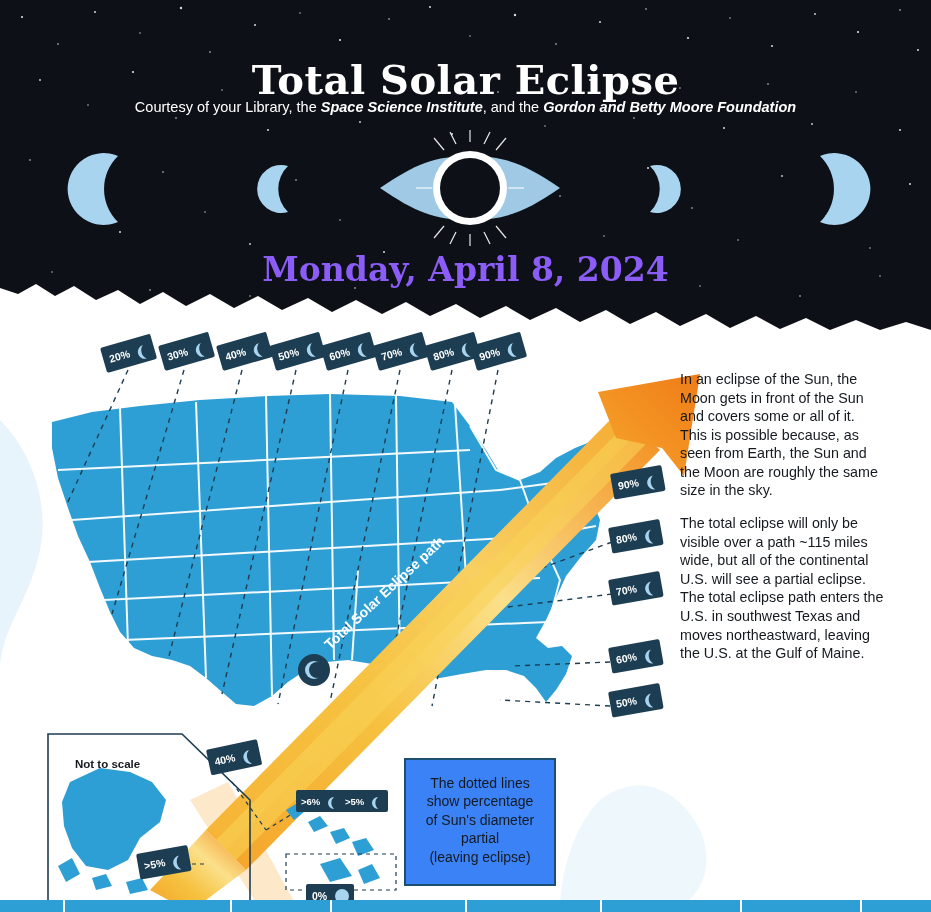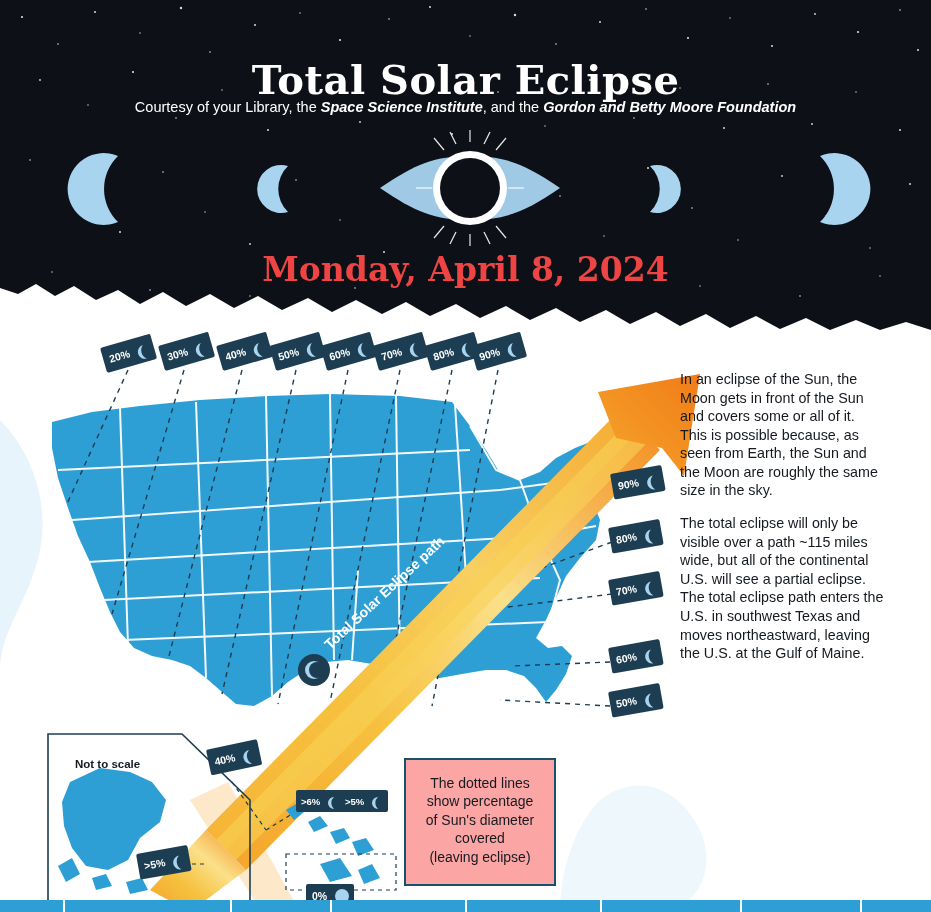--- a/index.html
+++ b/index.html
@@ -55,21 +55,21 @@
     color: #ffffff;
     font-size: 14.5px;
   }
   #subtitle i { font-style: italic; font-weight: bold; }
 
   #date {
     position: absolute;
     left: 0; top: 250px;
     width: 931px;
     text-align: center;
-    color: #ef4444;
+    color: #8b5cf6;
     font-family: "DejaVu Serif", serif;
     font-size: 33px;
     font-weight: bold;
   }
 
   
   .phase {
     position: absolute;
     top: 150px;
   }
@@ -108,21 +108,21 @@
   }
 
   
   #callout {
     position: absolute;
     left: 404px;
     top: 428px;
     width: 152px;
     height: 128px;
     border: 2px solid #1a4f6e;
-    background: #fca5a5;
+    background: #3b82f6;
     color: #151a20;
     font-size: 14px;
     line-height: 1.32;
     text-align: center;
     padding: 14px 8px 0 8px;
     box-sizing: border-box;
   }
 
   
   #local-times {
@@ -516,21 +516,21 @@
 
   <div id="right-col">
     <p class="para">In an eclipse of the Sun, the Moon gets in front of the Sun and covers some or all of it. This is possible because, as seen from Earth, the Sun and the Moon are roughly the same size in the sky.</p>
     <p class="para">The total eclipse will only be visible over a path ~115 miles wide, but all of the continental U.S. will see a partial eclipse. The total eclipse path enters the U.S. in southwest Texas and moves northeastward, leaving the U.S. at the Gulf of Maine.</p>
   </div>
 
   <div id="callout">
     <div>The dotted lines</div>
     <div>show percentage</div>
     <div>of Sun's diameter</div>
-    <div>covered</div>
+    <div>partial</div>
     <div>(leaving eclipse)</div>
   </div>
 
 </div>
 
 <div id="bottom-strip"></div>
 <div class="strip-div" style="left:63px;"></div>
 <div class="strip-div" style="left:230px;"></div>
 <div class="strip-div" style="left:330px;"></div>
 <div class="strip-div" style="left:465px;"></div>

